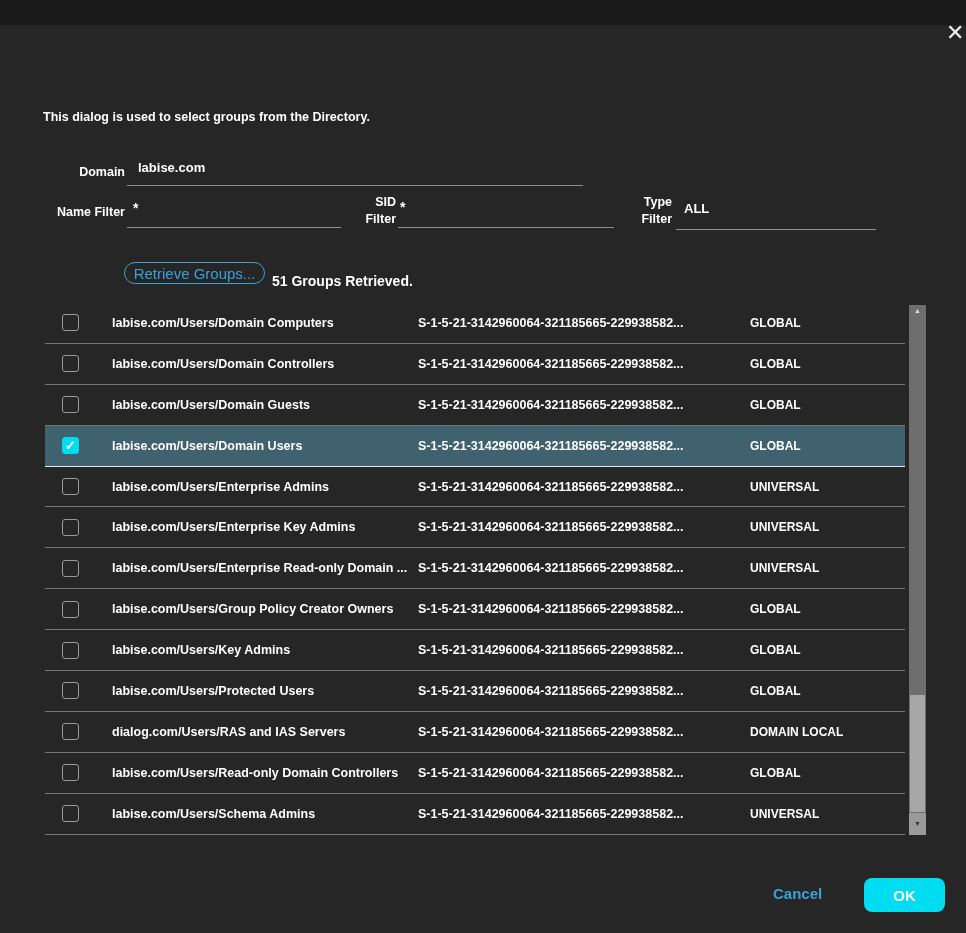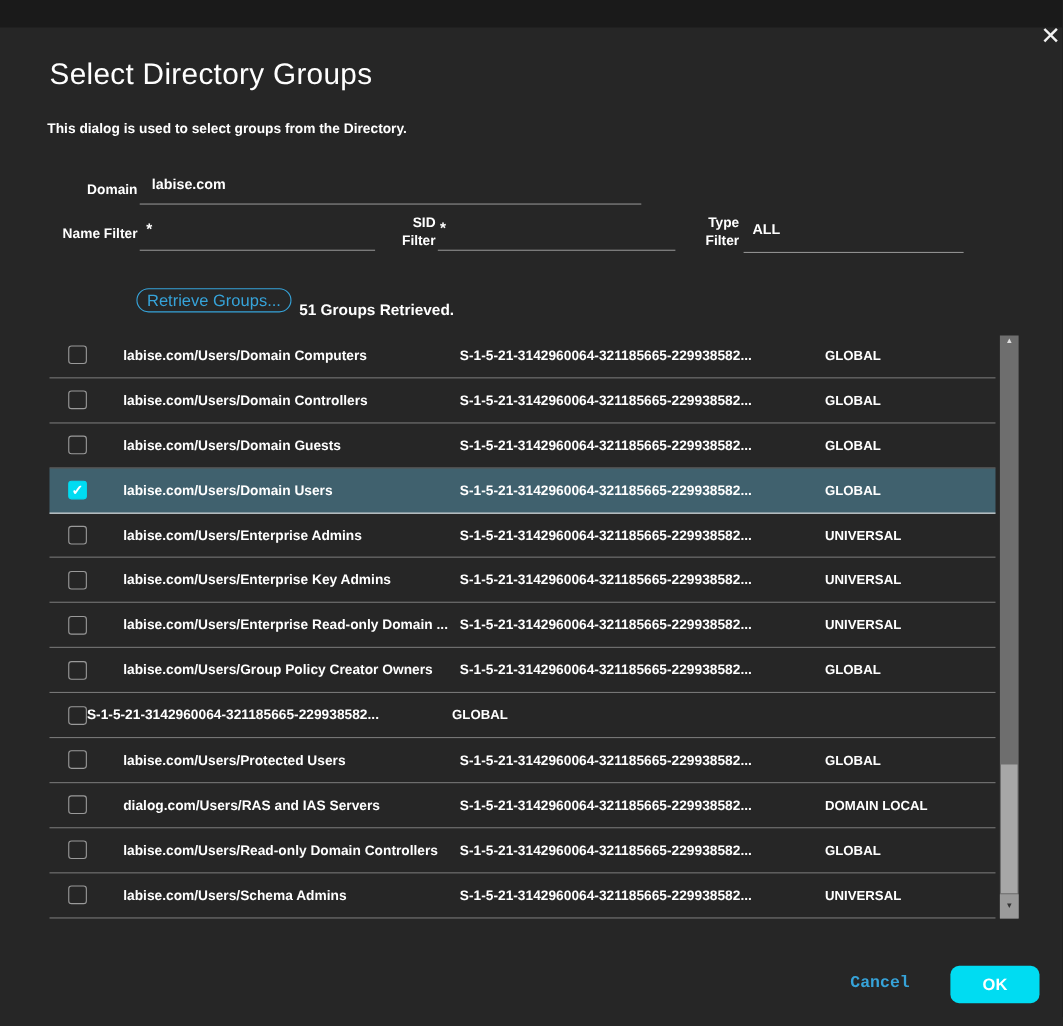--- a/index.html
+++ b/index.html
@@ -164,21 +164,21 @@
     line-height: 22px;
   }
   .cancel-link {
     position: absolute;
     left: 773px; top: 860px;
     font-size: 15px;
     font-weight: 700;
     color: var(--link-blue);
     cursor: pointer;
     background: none; border: none;
-    font-family: Liberation Mono, monospace;
+    font-family: Liberation Sans, sans-serif;
   }
   .ok-btn {
     position: absolute;
     left: 864px; top: 853px;
     width: 81px; height: 34px;
     background: var(--accent);
     border: none;
     border-radius: 8px;
     color: #fff;
     font-size: 15px;
@@ -187,21 +187,20 @@
     cursor: pointer;
   }
 </style>
 </head>
 <body style="background: rgb(26, 26, 26);">
 
 <div class="modal" style="background: rgb(38, 38, 38);">
 
   <span class="close-x">✕</span>
 
-  <h1 class="title">Select Directory Groups</h1>
   <p class="subtitle">This dialog is used to select groups from the Directory.</p>
 
   <label class="flabel" style="left:30px; top:139px; width:95px;">Domain</label>
   <span class="fvalue" style="left:138px; top:135px;">labise.com</span>
   <div class="funderline" style="left:127px; top:160px; width:456px;"></div>
 
   <label class="flabel" style="left:30px; top:179px; width:95px;">Name Filter</label>
   <span class="fvalue" style="left:133px; top:175px; font-size:14px;">*</span>
   <div class="funderline" style="left:127px; top:202px; width:214px;"></div>
 
@@ -270,20 +269,21 @@
 
     <div class="group-row">
       <span class="cb"></span>
       <span class="c-name">labise.com/Users/Group Policy Creator Owners</span>
       <span class="c-sid">S-1-5-21-3142960064-321185665-229938582...</span>
       <span class="c-type">GLOBAL</span>
     </div>
 
     <div class="group-row">
       <span class="cb"></span>
+      <span class="c-name">labise.com/Users/Key Admins</span>
       <span class="c-sid">S-1-5-21-3142960064-321185665-229938582...</span>
       <span class="c-type">GLOBAL</span>
     </div>
 
     <div class="group-row">
       <span class="cb"></span>
       <span class="c-name">labise.com/Users/Protected Users</span>
       <span class="c-sid">S-1-5-21-3142960064-321185665-229938582...</span>
       <span class="c-type">GLOBAL</span>
     </div>

